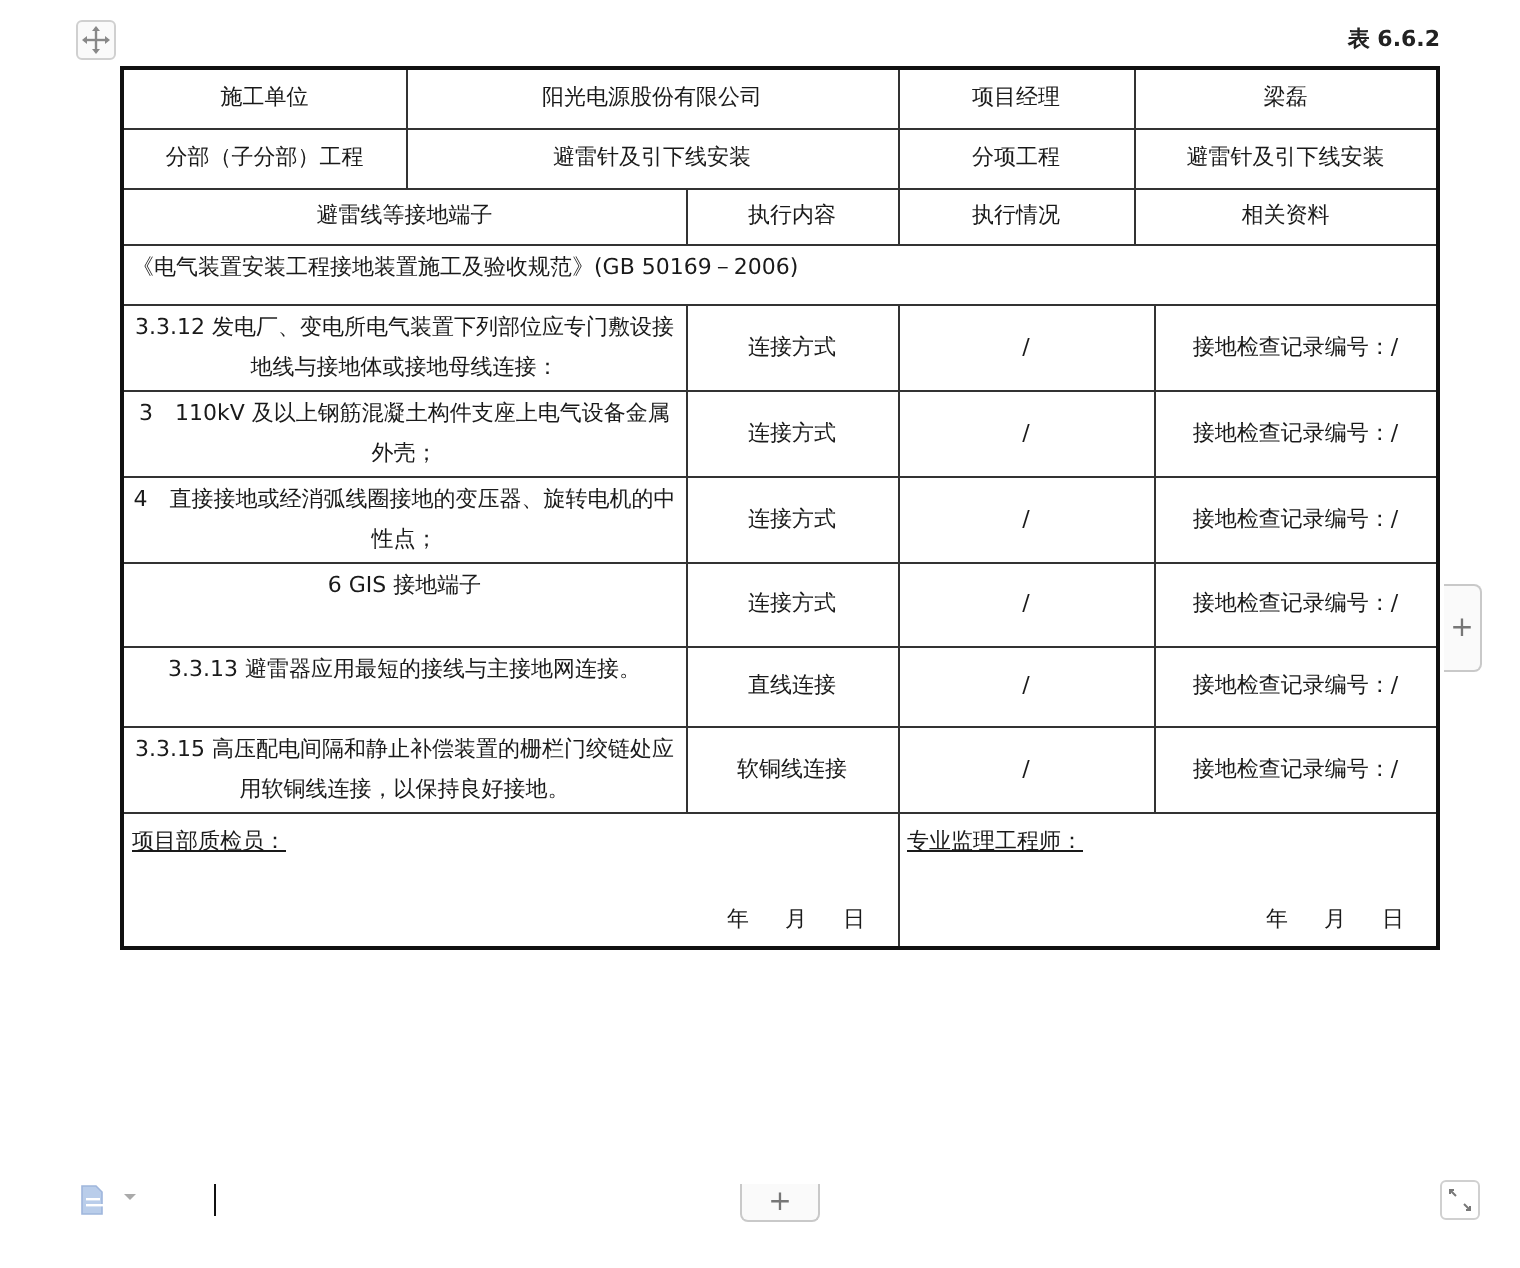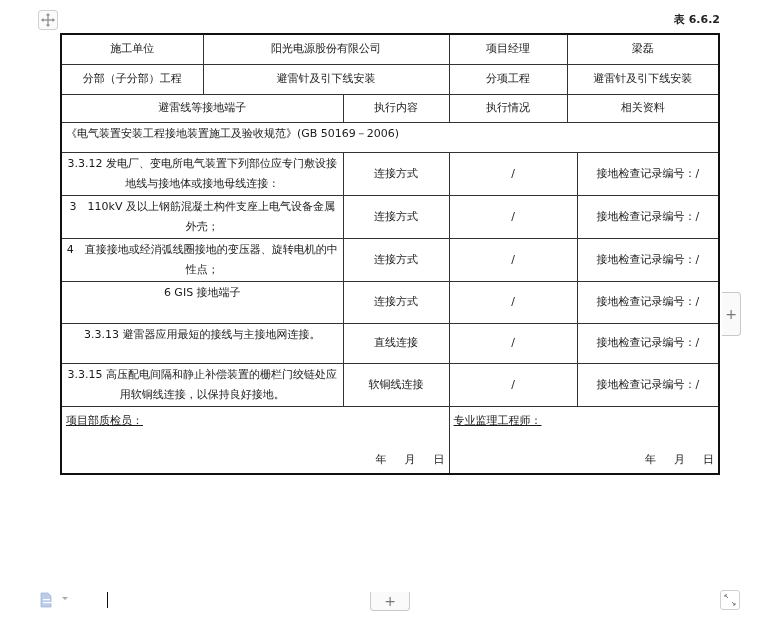--- a/index.html
+++ b/index.html
@@ -21,21 +21,21 @@
   }
   .doc-table td {
     border: 1px solid #333; font-size: 11px; line-height: 20px; padding: 1px 4px;
     vertical-align: middle; text-align: center; overflow: hidden;
   }
   .doc-table td.left { text-align: center; }
   .doc-table td.top { vertical-align: top; }
   .doc-table tr.thick-top td { border-top: 2px solid #777; }
   .sig-cell { height: 64px; position: relative; vertical-align: top !important; text-align: left !important; }
   .sig-label { position: absolute; left: 4px; top: 4px; text-decoration: underline; }
-  .sig-date { position: absolute; right: 4px; bottom: 3px; word-spacing: 18px; }
+  .sig-date { position: absolute; right: 16px; bottom: 3px; word-spacing: 18px; }
   .sig-date span { margin-left: 18px; }
   .add-col {
     position: absolute; left: 722px; top: 292px; width: 18px; height: 42px;
     border: 1px solid #c9c9c9; border-left: none; border-radius: 0 4px 4px 0; background: #fafafa;
     color: #777; font-size: 14px; display: flex; align-items: center; justify-content: center;
   }
   .add-row {
     position: absolute; left: 370px; top: 592px; width: 38px; height: 18px;
     border: 1px solid #c9c9c9; border-top: none; border-radius: 0 0 4px 4px; background: #fafafa;
     color: #777; font-size: 14px; display: flex; align-items: center; justify-content: center;

